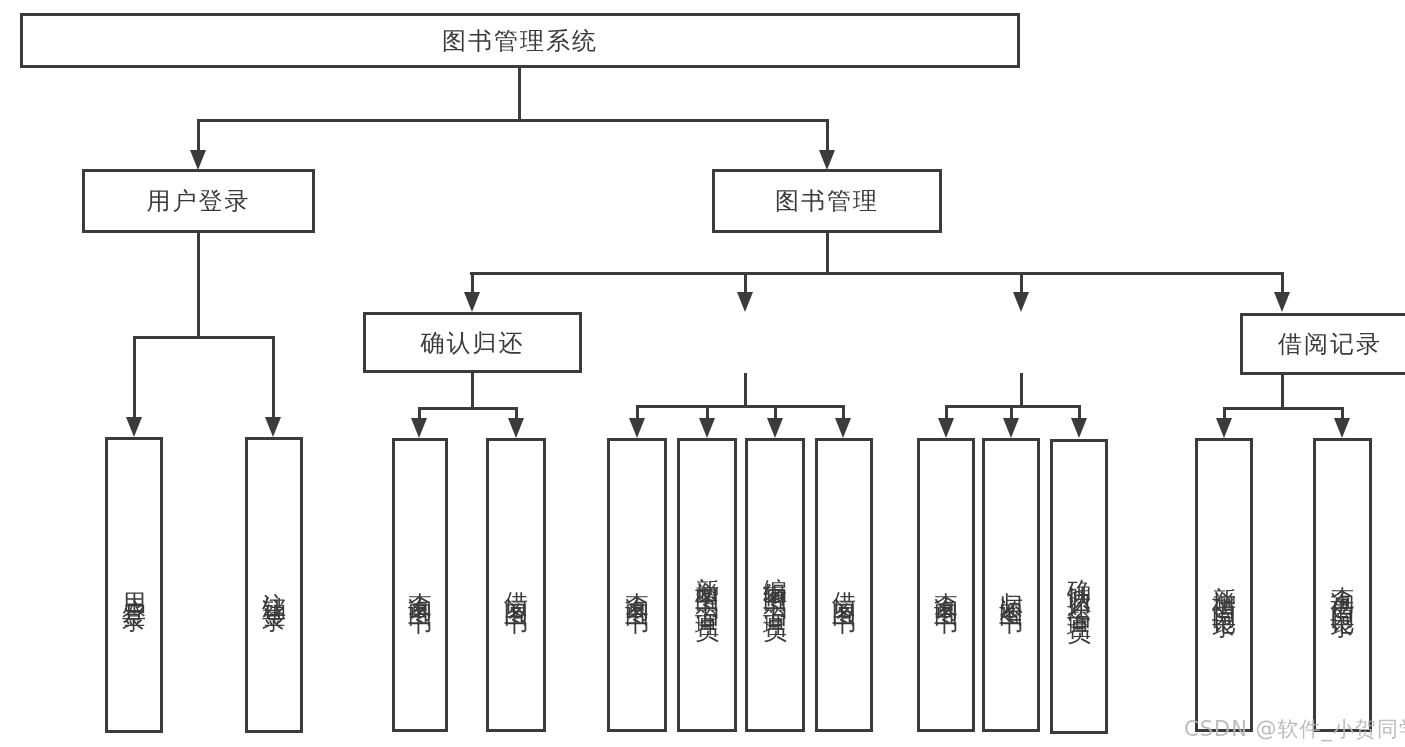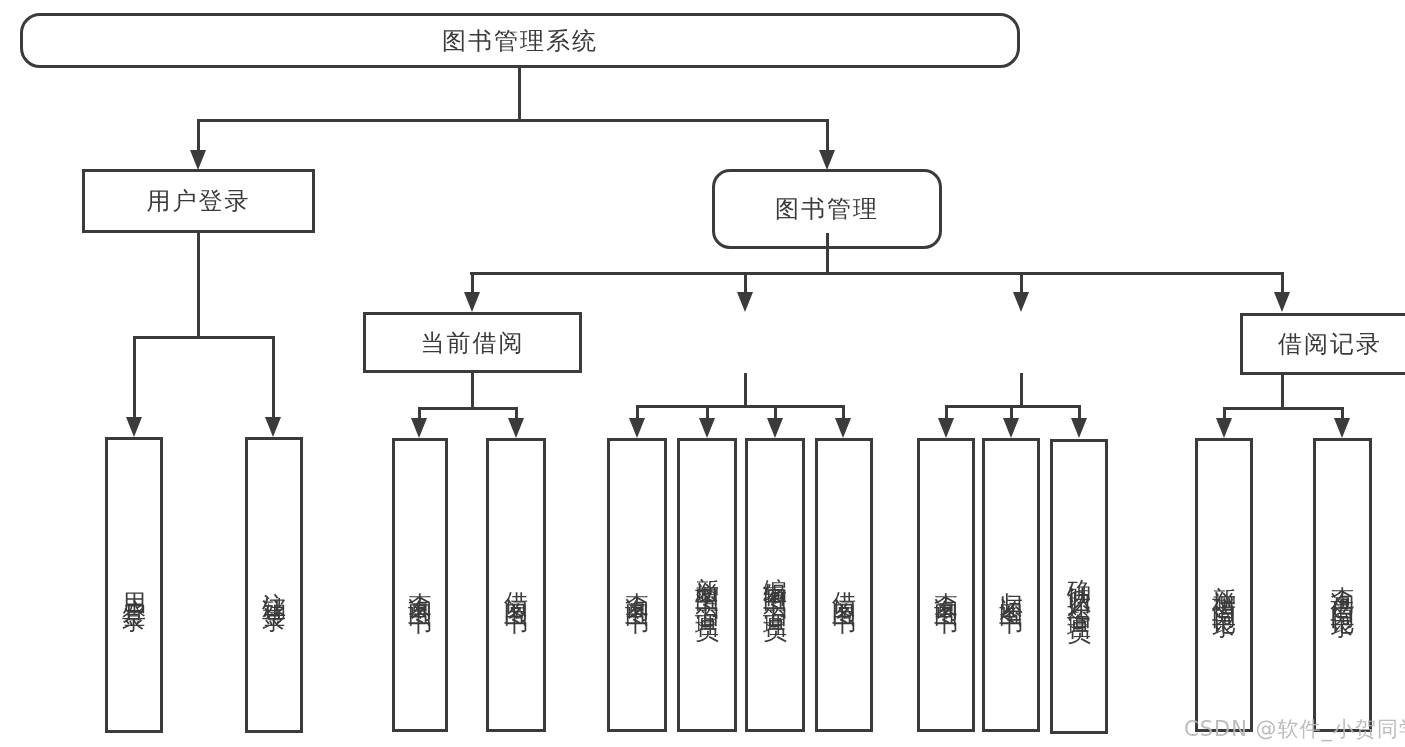--- a/index.html
+++ b/index.html
@@ -34,27 +34,27 @@
   .watermark{
     position:absolute;left:1184px;top:715px;font-size:21px;letter-spacing:1px;
     color:var(--watermark);opacity:.95;white-space:nowrap;z-index:5;
   }
 </style>
 </head>
 <body>
 
 <div class="stage">
 
-  <div class="node h-node" style="left:20px;top:13px;width:1000px;height:55px;border-radius:20px;">图书管理系统</div>
+  <div class="node h-node" style="left:20px;top:13px;width:1000px;height:55px;">图书管理系统</div>
 
   <div class="node h-node" style="left:82px;top:169px;width:233px;height:64px;">用户登录</div>
 
-  <div class="node h-node" style="left:712px;top:169px;width:230px;height:80px;border-radius:18px;">图书管理</div>
+  <div class="node h-node" style="left:712px;top:169px;width:230px;height:64px;">图书管理</div>
 
-  <div class="node h-node" style="left:363px;top:312px;width:219px;height:61px;">当前借阅</div>
+  <div class="node h-node" style="left:363px;top:312px;width:219px;height:61px;">确认归还</div>
 
 
 
   <div class="node h-node" style="left:1240px;top:313px;width:180px;height:62px;">借阅记录</div>
 
   <div class="node v-node" style="left:105px;top:437px;width:58px;height:296px;">用户登录</div>
   <div class="node v-node" style="left:245px;top:437px;width:58px;height:296px;">注销登录</div>
 
   <div class="node v-node" style="left:392px;top:438px;width:56px;height:294px;">查询图书</div>
   <div class="node v-node" style="left:486px;top:438px;width:60px;height:294px;">借阅图书</div>

